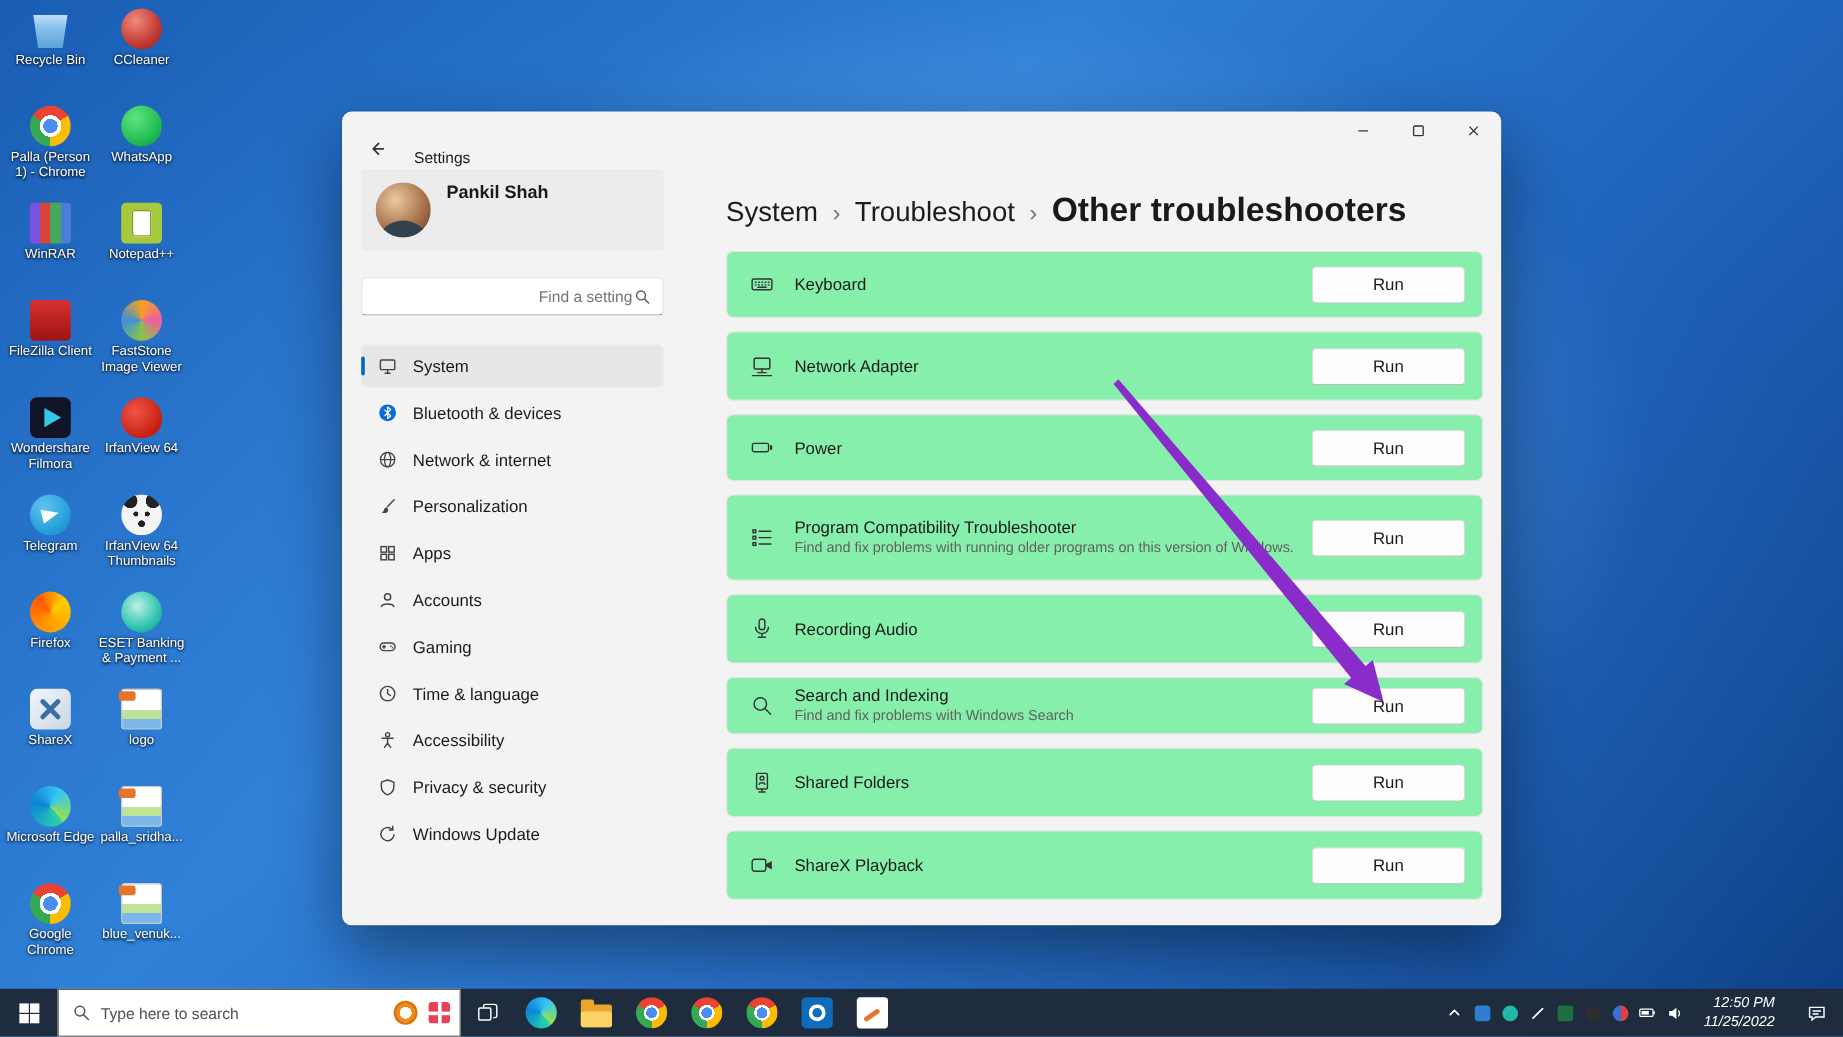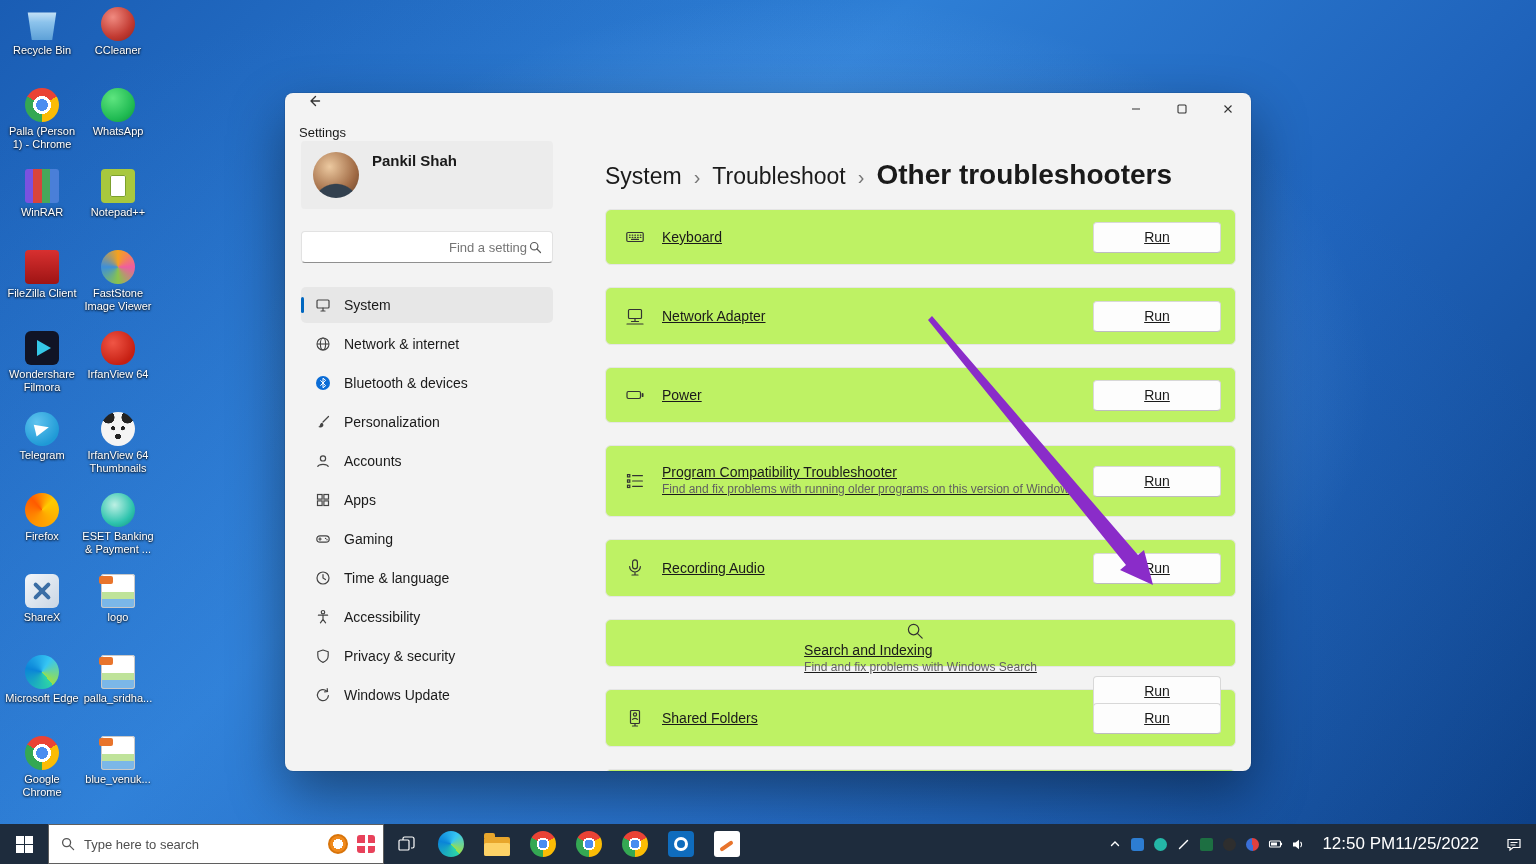--- a/index.html
+++ b/index.html
@@ -48,21 +48,21 @@
   .di14::before,.di14::after{content:"";position:absolute;left:6px;top:15px;width:22px;height:4px;background:#3b6ea5;border-radius:2px;}
   .di14::before{transform:rotate(45deg);} .di14::after{transform:rotate(-45deg);}
   .di15,.di17,.di19{border-radius:3px;background:linear-gradient(180deg,#fff 0 52%,#bfe39a 52% 74%,#7bb7e8 74% 100%);box-shadow:inset 0 0 0 1px #c9c9c9;position:relative;}
   .di15::before,.di17::before,.di19::before{content:"";position:absolute;left:-2px;top:2px;width:14px;height:8px;background:#e8742c;border-radius:2px;}
   .di16{border-radius:50%;background:conic-gradient(from 140deg,#2dd6a6,#0a84d8 40%,#36c6f4 70%,#99e04a 100%);}
 
   
   .swindow{position:absolute;left:285px;top:93px;width:966px;height:678px;background:#f3f3f3;
     border-radius:8px;box-shadow:0 22px 55px rgba(0,0,0,.42),0 0 0 1px rgba(0,0,0,.08);
     overflow:hidden;color:#1a1a1a;z-index:10;}
-  .titlebar{height:46px;display:flex;align-items:flex-start;padding-left:14px;gap:16px;position:relative;flex-direction:column;}
+  .titlebar{height:46px;display:flex;align-items:flex-end;padding-left:14px;gap:16px;position:relative;}
   .back-btn{width:30px;height:30px;display:flex;align-items:center;justify-content:center;border-radius:4px;}
   .tb-title{font-size:13px;color:#1a1a1a;}
   .win-controls{position:absolute;right:0;top:0;display:flex;height:32px;}
   .wc-btn{width:46px;display:flex;align-items:center;justify-content:center;}
   .win-body{display:flex;height:632px;}
 
   .sidebar{width:282px;box-sizing:border-box;padding:0 14px 0 16px;flex:none;}
   .profile{display:flex;gap:13px;background:#ececec;border-radius:4px;padding:11px 12px;margin-top:2px;}
   .avatar{width:46px;height:46px;border-radius:50%;flex:none;background:
      radial-gradient(circle at 50% 120%,#33414f 38%,rgba(0,0,0,0) 40%),
@@ -76,23 +76,23 @@
   .nav-item.selected{background:#e7e7e7;}
   .accent{position:absolute;left:0;top:50%;transform:translateY(-50%);width:3px;height:16px;border-radius:2px;background:#0067c0;}
   .nav-icon{width:17px;height:17px;display:flex;align-items:center;justify-content:center;flex:none;}
 
   .main{flex:1;box-sizing:border-box;padding:0 15px 0 38px;overflow:hidden;}
   .breadcrumb{margin-top:20px;display:flex;align-items:baseline;gap:12px;white-space:nowrap;}
   .bc-parent{font-size:23px;color:#1b1b1b;}
   .bc-sep{font-size:20px;color:#757575;}
   .bc-current{font-size:28px;font-weight:600;}
   .cards{margin-top:18px;}
-  .card{display:flex;align-items:center;background:#bef264;border:1px solid #e5e5e5;border-radius:6px;
-    padding:0 14px;height:56px;margin-bottom:22px;box-sizing:border-box;text-decoration:underline;}
-  .card.tall{height:72px;} .card.mid{height:48px;flex-direction:column;}
+  .card{display:flex;align-items:center;background:#86efac;border:1px solid #e5e5e5;border-radius:6px;
+    padding:0 14px;height:56px;margin-bottom:11px;box-sizing:border-box;}
+  .card.tall{height:72px;} .card.mid{height:48px;}
   .card-icon{width:22px;height:22px;margin:0 16px 0 4px;flex:none;display:flex;align-items:center;justify-content:center;}
   .card-text{display:flex;flex-direction:column;gap:2px;}
   .card-name{font-size:14px;}
   .card-desc{font-size:12px;color:#616161;max-width:430px;line-height:1.3;}
   .run-btn{margin-left:auto;width:128px;height:31px;background:#fdfdfd;border:1px solid #d8d8d8;border-bottom-color:#bdbdbd;
     border-radius:4px;font-size:14px;color:#1a1a1a;display:flex;align-items:center;justify-content:center;font-family:inherit;flex:none;}
 
   
   .anno-arrow{position:absolute;left:0;top:0;width:1536px;height:864px;pointer-events:none;z-index:60;}
 
@@ -120,21 +120,21 @@
   .app-outlook::after{content:"";position:absolute;left:6px;top:6px;width:8px;height:8px;border:3px solid #fff;border-radius:50%;}
   .app-editor{border-radius:3px;background:#fff;position:relative;}
   .app-editor::after{content:"";position:absolute;left:5px;top:13px;width:15px;height:4px;background:#e8742c;transform:rotate(-35deg);border-radius:2px;}
   .tray{margin-left:auto;display:flex;align-items:center;gap:6px;padding-right:2px;}
   .tray-ico{width:17px;height:17px;display:flex;align-items:center;justify-content:center;}
   .ti-sq-blue{width:13px;height:13px;background:#2d7dd2;border-radius:3px;}
   .ti-c-teal{width:13px;height:13px;background:#24b7a7;border-radius:50%;}
   .ti-sq-green{width:13px;height:13px;background:#1d6f42;border-radius:2px;}
   .ti-c-dark{width:13px;height:13px;background:#2e2e2e;border-radius:50%;}
   .ti-c-red{width:13px;height:13px;background:conic-gradient(#e04040 0 50%,#3a6fd8 50% 100%);border-radius:50%;}
-  .tb-clock{display:flex;flex-direction:row;align-items:flex-end;justify-content:center;color:#fff;font-size:17px;line-height:1.3;padding:0 9px;}
+  .tb-clock{display:flex;flex-direction:column;align-items:flex-end;justify-content:center;color:#fff;font-size:12px;line-height:1.3;padding:0 9px;font-style:italic;}
   .action{width:40px;display:flex;align-items:center;justify-content:center;}
 </style>
 </head>
 <body>
 
 <div class="desktop-bg"></div>
 
 <div class="dicons">
   <div class="dicon">
       <div class="dimg di0"></div>
@@ -265,65 +265,65 @@
           <span class="nav-icon">
               <svg width="16" height="16" viewBox="0 0 16 16" fill="none" stroke="#444" stroke-width="1.2" stroke-linecap="round" stroke-linejoin="round">
                 <rect x="2" y="3" width="12" height="8" rx="1"></rect>
                 <path d="M6 14h4M8 11v3"></path>
               </svg>
             </span>
           <span class="nav-label">System</span>
         </div>
         <div class="nav-item">
           <span class="nav-icon">
+              <svg width="16" height="16" viewBox="0 0 16 16">
+                <circle cx="8" cy="8" r="7" fill="#0a6cd6"></circle>
+                <path d="M5.4 5.3 10.6 10.7 8 12.8V3.2l2.6 2.1L5.4 10.7" fill="none" stroke="#fff" stroke-width="1" stroke-linejoin="round"></path>
+              </svg>
+            </span>
+          <span class="nav-label">Bluetooth &amp; devices</span>
+        </div>
+        <div class="nav-item">
+          <span class="nav-icon">
               <svg width="16" height="16" viewBox="0 0 16 16" fill="none" stroke="#444" stroke-width="1.1">
                 <circle cx="8" cy="8" r="6"></circle>
                 <ellipse cx="8" cy="8" rx="2.6" ry="6"></ellipse>
                 <path d="M2 8h12"></path>
               </svg>
             </span>
           <span class="nav-label">Network &amp; internet</span>
         </div>
         <div class="nav-item">
           <span class="nav-icon">
-              <svg width="16" height="16" viewBox="0 0 16 16">
-                <circle cx="8" cy="8" r="7" fill="#0a6cd6"></circle>
-                <path d="M5.4 5.3 10.6 10.7 8 12.8V3.2l2.6 2.1L5.4 10.7" fill="none" stroke="#fff" stroke-width="1" stroke-linejoin="round"></path>
-              </svg>
-            </span>
-          <span class="nav-label">Bluetooth &amp; devices</span>
-        </div>
-        <div class="nav-item">
-          <span class="nav-icon">
               <svg width="16" height="16" viewBox="0 0 16 16" fill="none" stroke="#444" stroke-width="1.2" stroke-linecap="round">
                 <path d="M13.5 2.5 8 8"></path>
                 <path d="M7.2 8.8c-1.6.2-2 1.4-2.4 2.6-.3.9-1 1.3-1.8 1.4 1.2 1 3.6 1.2 4.8-.2 1-1.1.8-2.6-.6-3.8z" fill="#444" stroke="none"></path>
               </svg>
             </span>
           <span class="nav-label">Personalization</span>
-        </div>
-        <div class="nav-item">
-          <span class="nav-icon">
-              <svg width="16" height="16" viewBox="0 0 16 16" fill="none" stroke="#444" stroke-width="1.2" stroke-linecap="round">
-                <circle cx="8" cy="5.4" r="2.6"></circle>
-                <path d="M2.8 13.5c.9-2.9 9.5-2.9 10.4 0"></path>
-              </svg>
-            </span>
-          <span class="nav-label">Accounts</span>
         </div>
         <div class="nav-item">
           <span class="nav-icon">
               <svg width="16" height="16" viewBox="0 0 16 16" fill="none" stroke="#444" stroke-width="1.2">
                 <rect x="2.5" y="2.5" width="4.6" height="4.6"></rect>
                 <rect x="8.9" y="2.5" width="4.6" height="4.6"></rect>
                 <rect x="2.5" y="8.9" width="4.6" height="4.6"></rect>
                 <rect x="8.9" y="8.9" width="4.6" height="4.6"></rect>
               </svg>
             </span>
           <span class="nav-label">Apps</span>
+        </div>
+        <div class="nav-item">
+          <span class="nav-icon">
+              <svg width="16" height="16" viewBox="0 0 16 16" fill="none" stroke="#444" stroke-width="1.2" stroke-linecap="round">
+                <circle cx="8" cy="5.4" r="2.6"></circle>
+                <path d="M2.8 13.5c.9-2.9 9.5-2.9 10.4 0"></path>
+              </svg>
+            </span>
+          <span class="nav-label">Accounts</span>
         </div>
         <div class="nav-item">
           <span class="nav-icon">
               <svg width="16" height="16" viewBox="0 0 16 16" fill="none" stroke="#444" stroke-width="1.2" stroke-linecap="round">
                 <rect x="1.8" y="4.8" width="12.4" height="6.4" rx="3.2"></rect>
                 <path d="M5 6.8v2.4M3.8 8h2.4"></path>
                 <circle cx="10.6" cy="7.4" r=".7" fill="#444" stroke="none"></circle>
                 <circle cx="12" cy="8.8" r=".7" fill="#444" stroke="none"></circle>
               </svg>
             </span>

